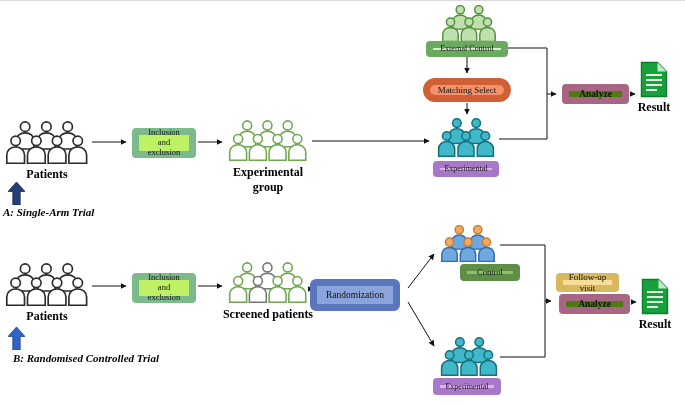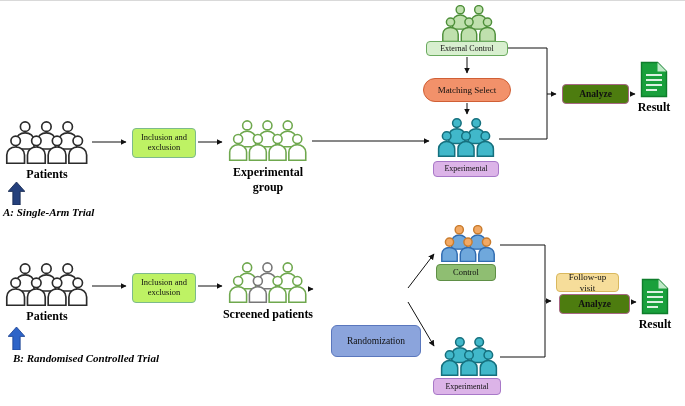--- a/index.html
+++ b/index.html
@@ -14,21 +14,21 @@
   .c-black  { --stroke:#2b2b2b; --body:#ffffff; --head:#ffffff; }
   .c-greenline { --stroke:#6fa84e; --body:#ffffff; --head:#ffffff; }
   .c-greenfill { --stroke:#4e8f3a; --body:#bfe0ad; --head:#bfe0ad; }
   .c-teal   { --stroke:#15707e; --body:#41b8ca; --head:#41b8ca; }
   .c-control{ --stroke:#2f6bb0; --body:#6fa8dc; --head:#f2a964; --head-stroke:#c97c2e; }
 
   .box {
     position:absolute; box-sizing:border-box;
     display:flex; align-items:center; justify-content:center; text-align:center;
     font-size:8.5px; line-height:1.15; color:#111;
-    border:1px solid #000000; border-radius:4px; padding:1px 3px;
+    border:7px solid #000000; border-radius:4px; padding:1px 3px;
   }
   .box-mint   { background:#bef264; border-color:#7cba8c; }
   .box-extctl { background:#d8efcf; border-color:#6aaa5e; }
   .box-orange { background:#f2916a; border-color:#d05f35; border-radius:12px; }
   .box-purple { background:#dcb4e8; border-color:#a878c8; }
   .box-mauve  { background:#4d7c0f; border-color:#a86684; font-weight:bold; font-size:9.5px; }
   .box-blue   { background:#8ba4dc; border-color:#5a77bd; border-radius:6px; font-size:9.5px; }
   .box-green  { background:#8fbe72; border-color:#5f8f46; }
   .box-yellow { background:#f6dd9a; border-color:#d9b85e; }
 
@@ -170,30 +170,30 @@
     <use href="#person" x="8" y="0"></use>
       <use href="#person" x="26" y="0" style="--stroke:#777"></use>
       <use href="#person" x="44" y="0"></use>
     <use href="#person" x="0" y="12"></use>
       <use href="#person" x="17.5" y="12" style="--stroke:#777"></use>
       <use href="#person" x="35" y="12"></use>
       <use href="#person" x="52.5" y="12"></use>
   </svg>
   <div class="lbl" style="left:218px; top:306px; width:100px;">Screened patients</div>
 
-  <div class="box box-blue" style="left:331px; top:278px; width:90px; height:32px;margin-top:46px;">Randomization</div>
+  <div class="box box-blue" style="left:310px; top:278px; width:90px; height:32px;">Randomization</div>
 
   <svg class="crowd c-control" style="left:440px; top:224px;" width="56" height="37" viewBox="0 0 54 36">
     <use href="#person" x="9.5" y="0"></use>
       <use href="#person" x="27.5" y="0"></use>
     <use href="#person" x="0" y="12"></use>
       <use href="#person" x="18" y="12"></use>
       <use href="#person" x="36" y="12"></use>
   </svg>
-  <div class="box box-green" style="left:436px; top:263px; width:60px; height:17px;">Control</div>
+  <div class="box box-green" style="left:460px; top:263px; width:60px; height:17px;">Control</div>
 
   <svg class="crowd c-teal" style="left:440px; top:336px;" width="58" height="39" viewBox="0 0 54 36">
     <use href="#person" x="9.5" y="0"></use>
       <use href="#person" x="27.5" y="0"></use>
     <use href="#person" x="0" y="12"></use>
       <use href="#person" x="18" y="12"></use>
       <use href="#person" x="36" y="12"></use>
   </svg>
   <div class="box box-purple" style="left:433px; top:377px; width:68px; height:17px; font-size:8px;">Experimental</div>
 

